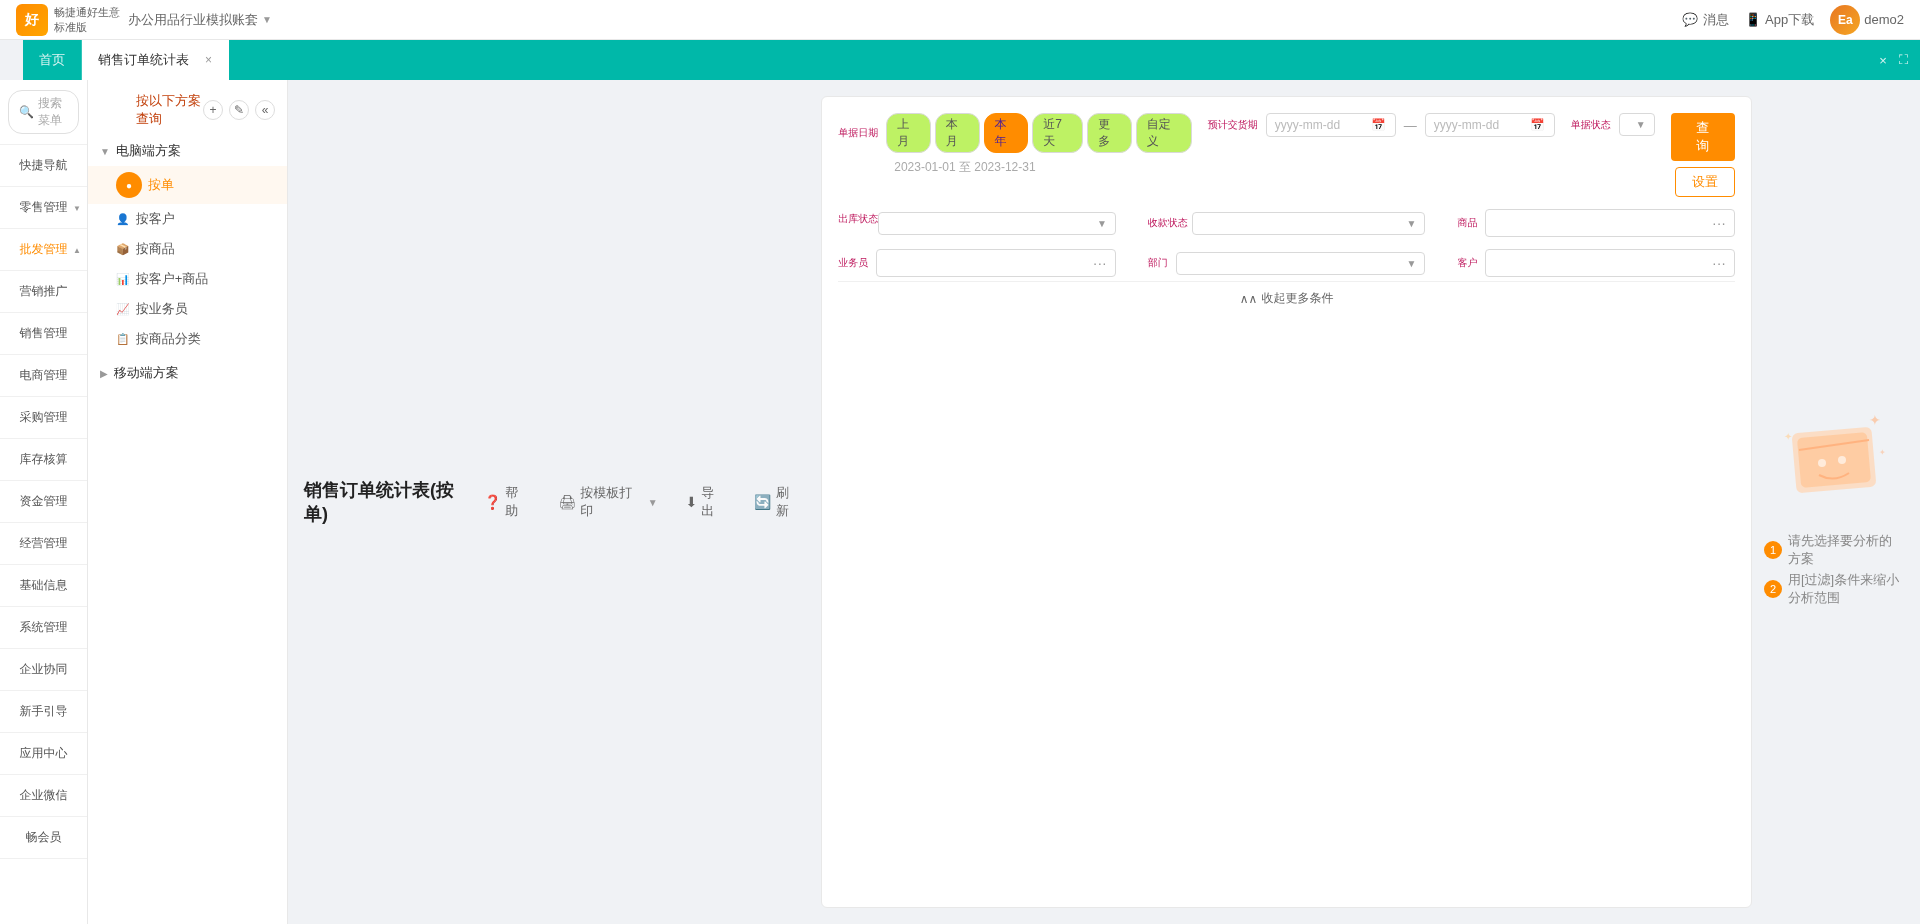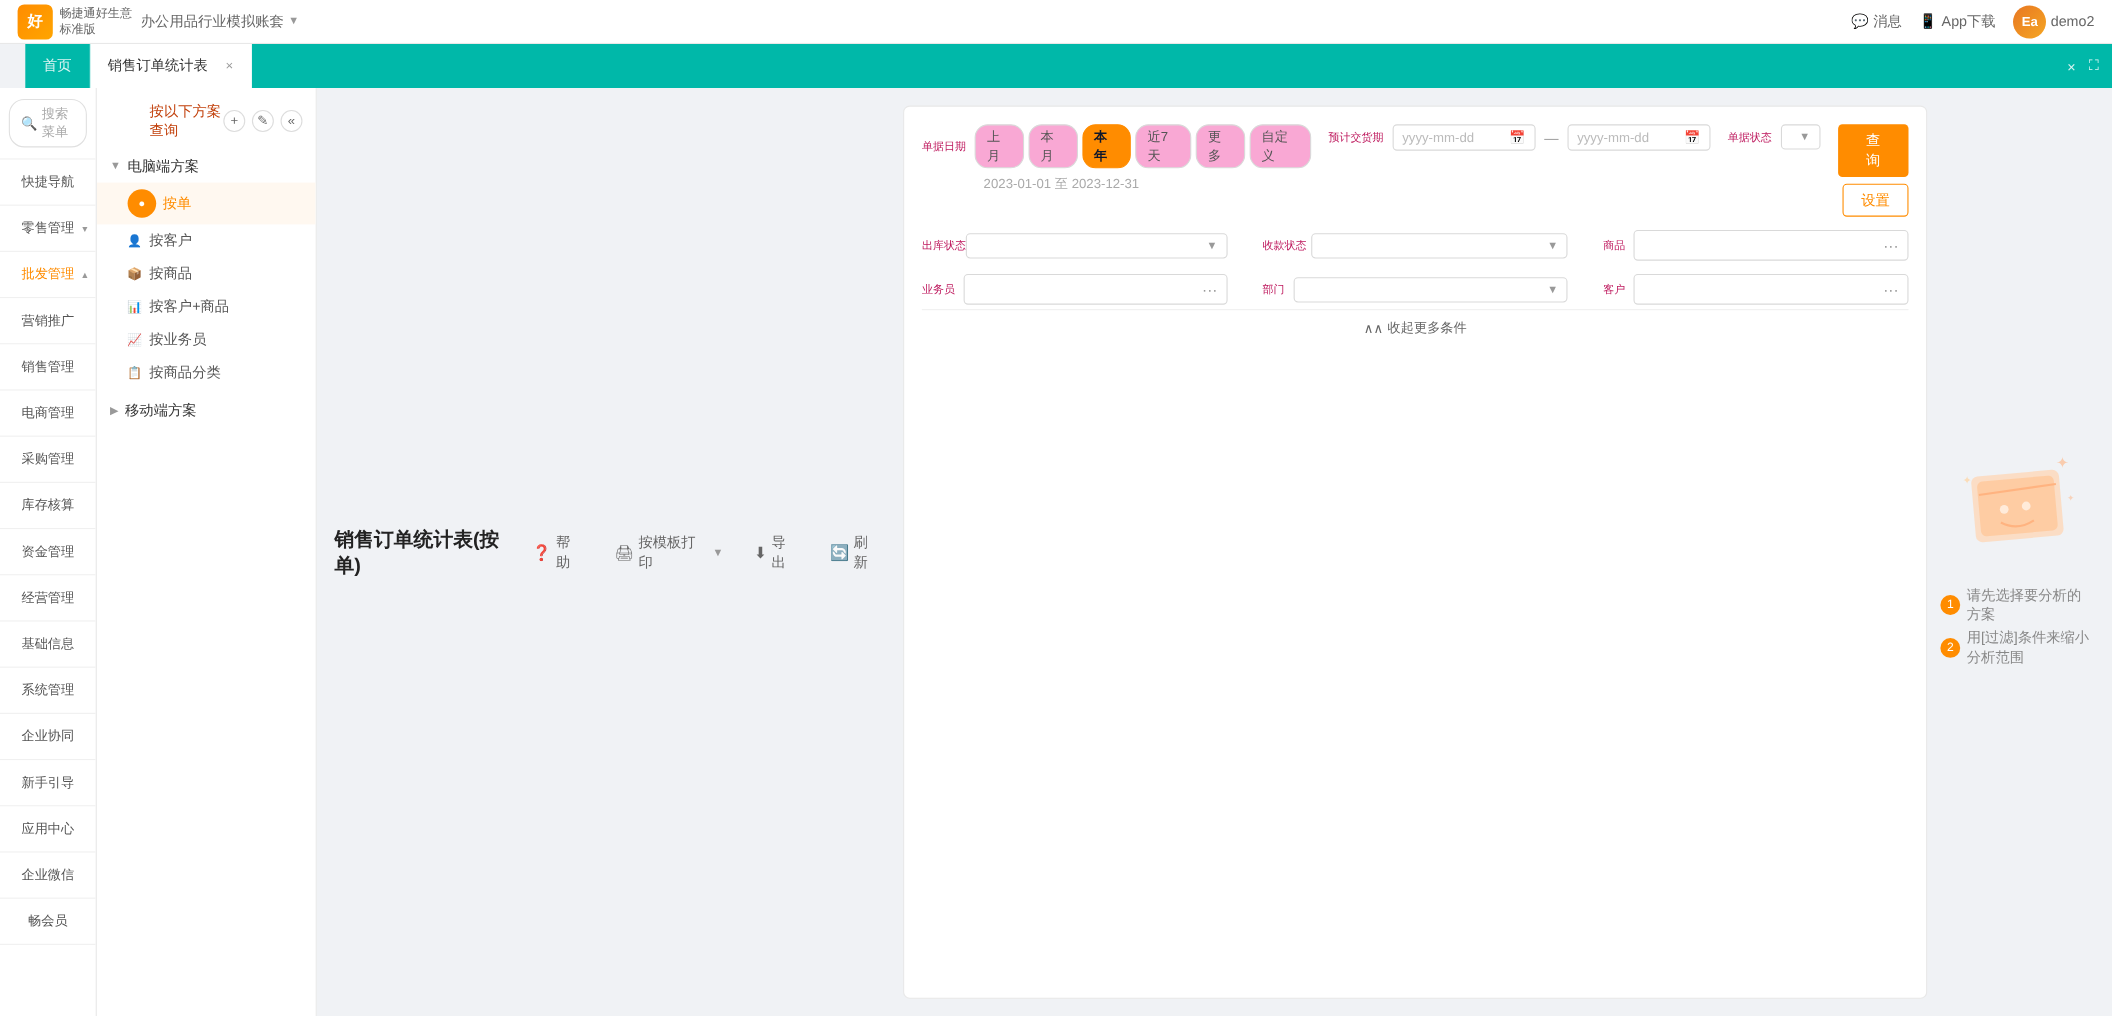--- a/index.html
+++ b/index.html
@@ -163,22 +163,22 @@
       border-radius: 6px;
       padding: 16px;
       border: 1px solid #e8e8e8;
     }
     .filter-label { font-size: 10px; color: #be185d; white-space: nowrap; flex-shrink: 0; }
     .date-quick-btns { display: flex; align-items: center; gap: 4px; }
     .date-btn {
       padding: 2px 10px; border-radius: 12px; font-size: 12px;
       cursor: pointer; border: 1px solid transparent;
     }
-    .date-btn.active { background: #ff8c00; color: #0f172a; border-color: #ff8c00; font-weight: bold; }
-    .date-btn:not(.active) { color: #555; border-color: #d9d9d9; background: #f9a8d4; }
+    .date-btn.active { background: #ff8c00; color: #4c1d95; border-color: #ff8c00; }
+    .date-btn:not(.active) { color: #555; border-color: #d9d9d9; background: #bef264; }
     .date-input {
       border: 1px solid #d9d9d9; border-radius: 4px;
       padding: 4px 8px; font-size: 12px; width: 130px;
       color: #999; display: flex; align-items: center; justify-content: space-between;
     }
     .date-separator { color: #999; }
     .select-arrow { color: #999; font-size: 10px; margin-left: 8px; }
     .filter-dots { color: #999; font-size: 14px; cursor: pointer; }
 
     
@@ -455,21 +455,21 @@
             </div>
           </div>
 
           <div class="query-btn-area">
             <button class="btn-primary">查询</button>
             <button class="btn-secondary">设置</button>
           </div>
         </div>
 
         <div style="display:flex;align-items:center;gap:0;margin-bottom:12px;">
-          <div style="flex:1;display:flex;align-items:center;gap:0;">
+          <div style="flex:1;display:flex;align-items:flex-start;gap:0;">
             <span class="filter-label">出库状态</span>
             <div class="inline-select" style="flex:1;">
               <span></span>
               <span class="select-arrow">▼</span>
             </div>
           </div>
           <div style="width:32px;"></div>
           <div style="flex:1;display:flex;align-items:center;gap:4px;">
             <span class="filter-label">收款状态</span>
             <div class="inline-select" style="flex:1;">

